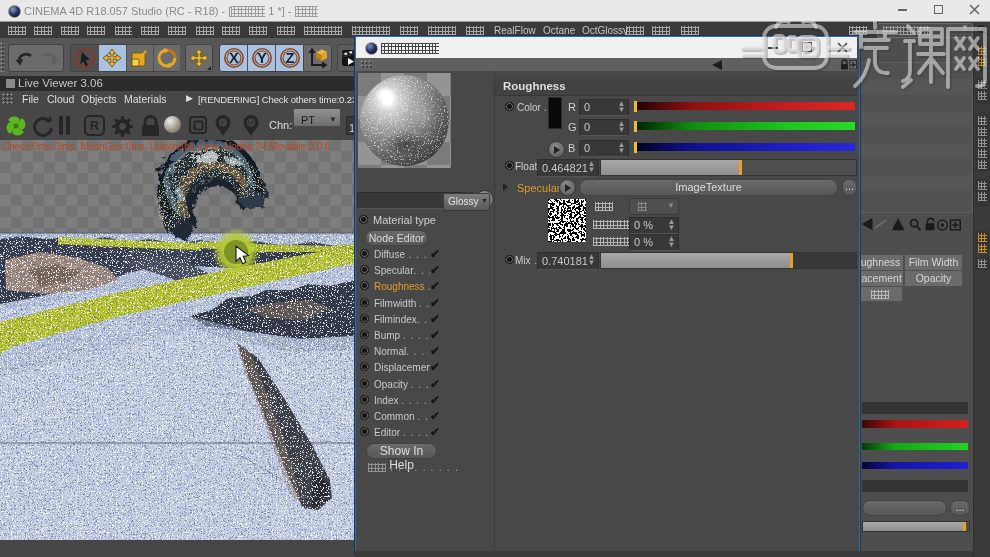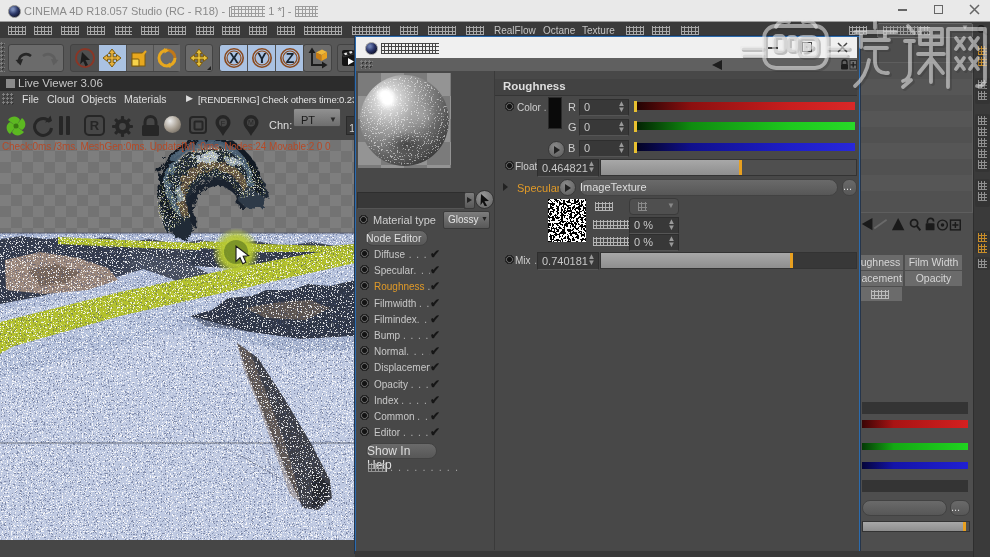--- a/index.html
+++ b/index.html
@@ -24,21 +24,21 @@
 #lvtools{left:0;top:31px;width:355px;height:33px;background:#474747}
 #lvstatus{left:0;top:464px;width:355px;height:17px;background:#474747;border-top:1px solid #3f6ea5;color:#d2d2d2}
 
 #dlg{left:355px;top:36px;width:503px;height:515px;background:#484848;border:1px solid #2b6cb0;box-shadow:0 0 0 1px #26354a}
 #dtitle{left:0;top:0;width:501px;height:21px;background:#f0f0f0;color:#1c1c1c;font-size:12px}
 #dgrip{left:0;top:21px;width:501px;height:13px;background:#606060}
 #dbody{left:0;top:34px;width:501px;height:479px}
 .fld{position:absolute;background:#383838;border:1px solid #2e2e2e;border-bottom-color:#555;color:#c8c8c8}
 .spin{position:absolute;right:2px;top:1px;bottom:1px;width:9px;color:#9a9a9a;font-size:8px;line-height:6px;text-align:center}
 .rbtn{position:absolute;background:linear-gradient(#7d7d7d,#585858);border:1px solid #3a3a3a;border-radius:4px;color:#e3e3e3;text-align:center}
-.pill{position:absolute;background:linear-gradient(#6a6a6a,#575757);border:1px solid #424242;border-radius:8px;color:#dedede;}
+.pill{position:absolute;background:linear-gradient(#6a6a6a,#575757);border:1px solid #424242;border-radius:8px;color:#dedede;text-align:center}
 .radio{position:absolute;width:11px;height:11px;border-radius:50%;background:radial-gradient(circle,#141414 0 2.2px,#5e5e5e 2.4px 3.2px,#262626 3.4px 4.6px,rgba(0,0,0,0) 4.8px)}
 .chk{position:absolute;color:#161616;font-weight:bold;font-size:12px}
 .dots{color:#b4b4b4;letter-spacing:1px}
 .cbtn{position:absolute;width:15px;height:15px;border-radius:50%;background:radial-gradient(circle at 40% 30%,#8a8a8a,#5a5a5a);border:1px solid #383838}
 .cbtn:after{content:"";position:absolute;left:5px;top:3.5px;border-left:6px solid #222;border-top:4px solid rgba(0,0,0,0);border-bottom:4px solid rgba(0,0,0,0)}
 
 #rp{left:858px;top:38px;width:115px;height:519px;background:#4e4e4e}
 #rtabs{left:973px;top:38px;width:17px;height:519px;background:#3a3a3a;border-left:1px solid #2e2e2e}
 .vtab{position:absolute;left:1px;width:15px;background:#343434;border-radius:2px}
 .vcj{display:block;margin:2px auto 0;width:9px;height:9px;opacity:.9;background:repeating-linear-gradient(90deg,currentColor 0 1px,transparent 1px 3px),repeating-linear-gradient(0deg,currentColor 0 1px,transparent 1px 3px)}
@@ -68,21 +68,21 @@
       <i class="cj" style="left:222px;width:18px"></i>
       <i class="cj" style="left:249px;width:18px"></i>
       <i class="cj" style="left:277px;width:18px"></i>
       <i class="cj" style="left:304px;width:38px"></i>
       <i class="cj" style="left:352px;width:38px"></i>
       <i class="cj" style="left:400px;width:18px"></i>
       <i class="cj" style="left:428px;width:28px"></i>
       <i class="cj" style="left:466px;width:18px"></i>
 <span class="abs" style="left:494px;top:3px;font-size:10px">RealFlow</span>
       <span class="abs" style="left:543px;top:3px;font-size:10px">Octane</span>
-      <span class="abs" style="left:582px;top:3px;font-size:10px">Texture</span>
+      <span class="abs" style="left:582px;top:3px;font-size:10px">OctGlossy</span>
 <i class="cj" style="left:626px;width:18px"></i>
       <i class="cj" style="left:652px;width:18px"></i>
       <i class="cj" style="left:681px;width:18px"></i>
 <i class="cj" style="left:849px;width:18px"></i>
 <span class="abs" style="left:877px;top:1px;width:94px;height:13px;background:#4e4e4e;border:1px solid #6a6a6a;border-radius:2px">
         <i class="cj" style="position:absolute;left:5px;top:2px;width:47px;color:#b0b0b0"></i>
         <span style="position:absolute;right:3px;top:-1px;color:#999;font-size:8px">▼</span>
       </span>
 <svg class="abs" style="left:976px;top:2px" width="12" height="12">
         <circle cx="5" cy="5" r="3.2" fill="none" stroke="#1e1e1e" stroke-width="1.6"></circle>
@@ -451,21 +451,21 @@
   <span class="rbtn" style="left:108px;top:121px;width:9px;height:15px;border-radius:2px">
             <span class="abs" style="left:2px;top:4px;border-left:5px solid #222;border-top:3.5px solid rgba(0,0,0,0);border-bottom:3.5px solid rgba(0,0,0,0)"></span>
           </span>
   <span class="abs" style="left:119px;top:119px;width:17px;height:17px;border-radius:50%;background:radial-gradient(circle at 40% 30%,#9a9a9a,#5e5e5e);border:1px solid #333">
             <svg class="abs" style="left:3px;top:2px" width="12" height="13">
               <path d="M2 1 l8 7 l-4.5 .3 l2.5 4.5 l-2 1 l-2.3 -4.5 l-2.2 3 z" fill="#101010"></path>
             </svg>
           </span>
   <span class="radio" style="left:2px;top:143px"></span>
   <span class="abs" style="left:17px;top:143px;color:#cfcfcf">Material type</span>
-  <span class="rbtn" style="left:87px;top:140px;width:45px;height:16px;border-radius:2px;font-size:10px">
+  <span class="rbtn" style="left:87px;top:122px;width:45px;height:16px;border-radius:2px;font-size:10px">
             <span class="abs" style="left:4px;top:2px">Glossy</span>
             <span class="abs" style="right:1px;top:3px;font-size:7px;color:#222">▼</span>
           </span>
   <span class="pill" style="left:9px;top:159px;width:61px;height:14px;font-size:10.5px;line-height:14px">Node Editor</span>
   <div class="abs" style="left:0;top:176px;width:138px;height:196px;font-size:10px">
     <span class="radio" style="left:3px;top:1px"></span>
             <span class="abs" style="left:18px;top:2px;width:56px;overflow:hidden;white-space:nowrap">Diffuse<span class="dots"> . . . . . .</span></span>
             <span class="chk" style="left:74px;top:0">✔</span>
     <span class="radio" style="left:3px;top:17px"></span>
             <span class="abs" style="left:18px;top:18px;width:56px;overflow:hidden;white-space:nowrap">Specular<span class="dots">. . . . .</span></span>

